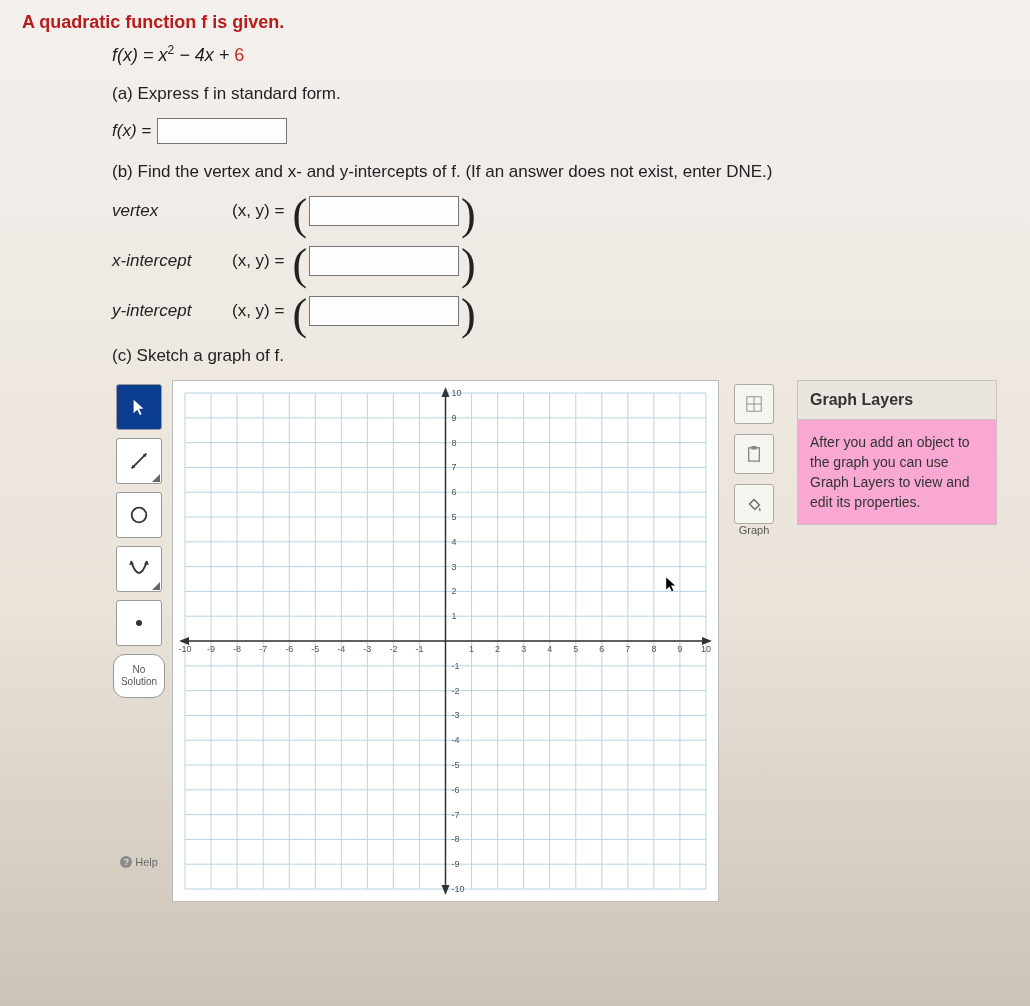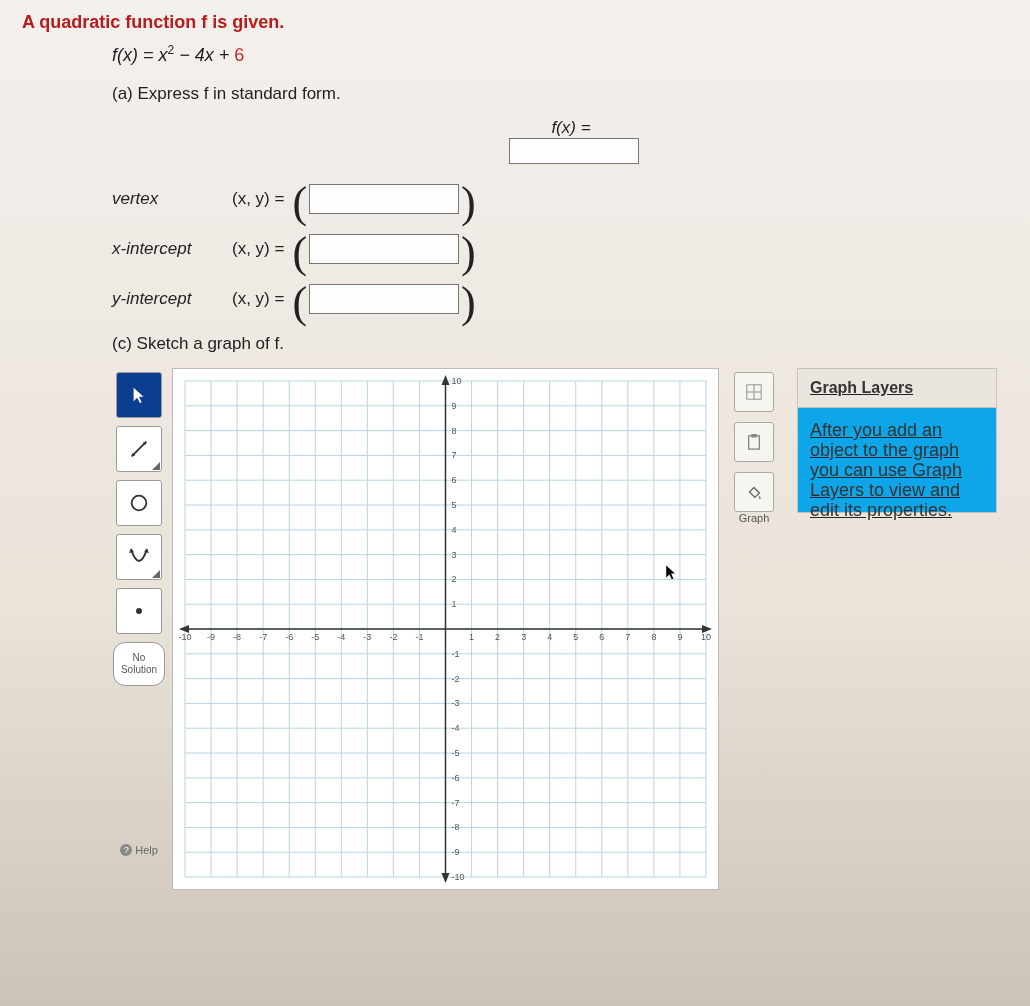--- a/index.html
+++ b/index.html
@@ -35,22 +35,21 @@
   .equation sup { font-size: 12px; font-style: normal; }
   .part-label {
     font-size: 17px;
     margin: 18px 0 14px 0;
   }
   .fx-row {
     display: flex;
     align-items: center;
     font-size: 17px;
     font-style: italic;
-    margin-bottom: 20px;
-    flex-direction: column;
+    margin-bottom: 14px;
   }
   .answer-input {
     height: 26px;
     border: 1px solid #777;
     background: #fdfdfd;
     font-size: 15px;
     padding: 2px 4px;
     box-sizing: border-box;
   }
   .coord-row {
@@ -174,36 +173,35 @@
   }
   .rt-label {
     font-size: 11px;
     color: #555;
     text-align: center;
   }
 
   .layers-panel {
     margin-left: 18px;
     width: 200px;
-    text-decoration: underline;
   }
   .layers-header {
     border: 1px solid #c8c4bc;
     background: #eae6df;
     padding: 10px 12px;
     font-size: 16px;
     font-weight: bold;
     color: #333;
   }
   .layers-body {
     border: 1px solid #c8c4bc;
     border-top: none;
-    background: #0ea5e9;
+    background: #f9a8d4;
     padding: 12px;
-    font-size: 18px;
+    font-size: 14px;
     color: #333;
     line-height: 20px;
     height: 80px;
   }
   .cursor-pointer {
     position: absolute;
     font-size: 18px;
     color: #000;
     pointer-events: none;
   }
@@ -220,20 +218,21 @@
       <span class="var">f(x)</span><span> = </span><span class="var">x</span><sup>2</sup> − 4<span class="var">x</span> + <span class="num-red">6</span>
     </div>
 
     <div class="part-label">(a) Express f in standard form.</div>
 
     <div class="fx-row">
       <span>f(x) =</span>
       <input class="answer-input" style="width: 130px; margin-left: 6px;">
     </div>
 
+    <div class="part-label">(b) Find the vertex and x- and y-intercepts of f. (If an answer does not exist, enter DNE.)</div>
 
     <div class="coord-row">
       <span class="coord-label">vertex</span>
       <span class="xy">(x, y) =</span>
       <span class="paren">(</span>
       <input class="answer-input coord-box" style="">
       <span class="paren">)</span>
     </div>
 
     <div class="coord-row">

